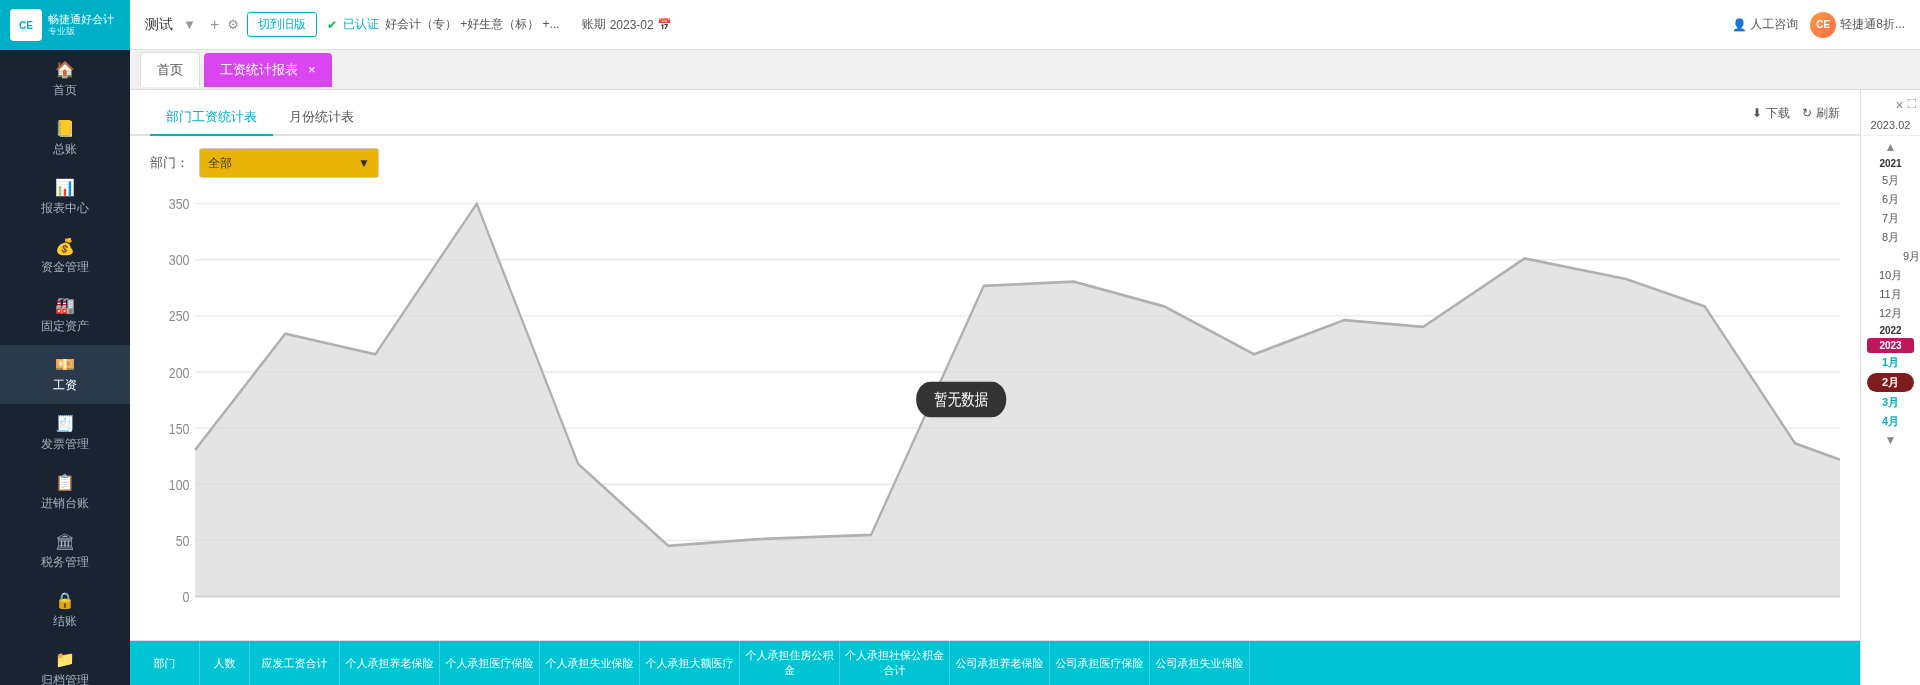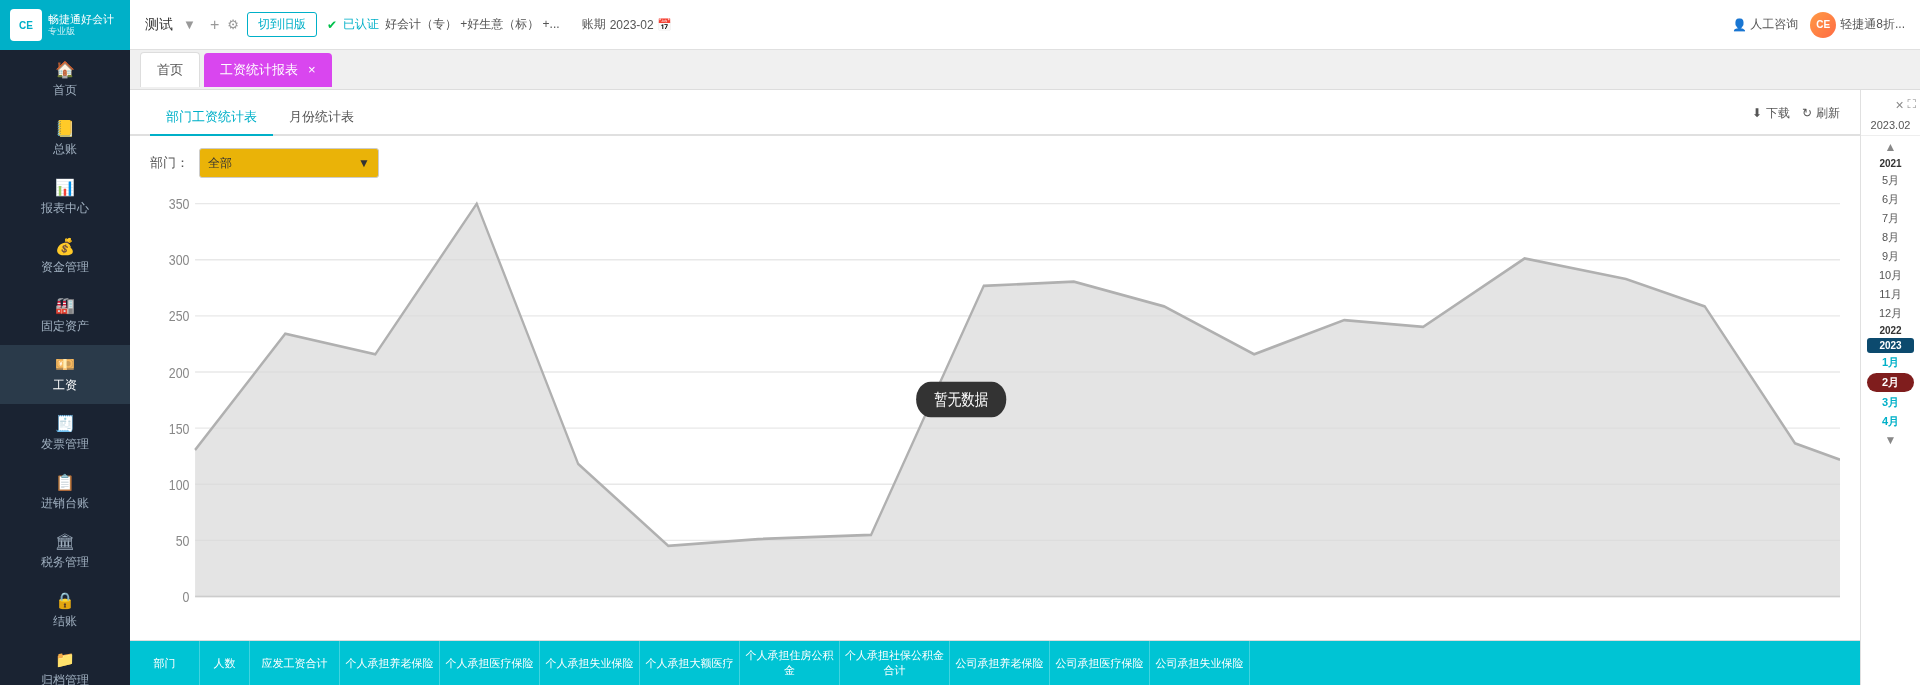--- a/index.html
+++ b/index.html
@@ -440,26 +440,26 @@
       </div>
       <div style="font-size:11px;color:#555;padding:4px 0;text-align:center;width:100%;border-bottom:1px solid #eee;">2023.02</div>
       <div style="display:flex;flex-direction:column;align-items:center;width:100%;padding:2px 0;">
         <span style="font-size:12px;color:#888;cursor:pointer;padding:2px 0;">▲</span>
         <div id="monthList" style="width:100%;display:flex;flex-direction:column;align-items:center;">
             <div style="font-size: 10px; font-weight: bold; color: rgb(51, 51, 51); padding: 2px 0px; text-align: center; width: 100%;">2021</div>
             <div style="font-size: 11px; color: rgb(85, 85, 85); padding: 2px 0px; cursor: pointer; width: 100%; text-align: center;">5月</div>
             <div style="font-size: 11px; color: rgb(85, 85, 85); padding: 2px 0px; cursor: pointer; width: 100%; text-align: center;">6月</div>
             <div style="font-size: 11px; color: rgb(85, 85, 85); padding: 2px 0px; cursor: pointer; width: 100%; text-align: center;">7月</div>
             <div style="font-size: 11px; color: rgb(85, 85, 85); padding: 2px 0px; cursor: pointer; width: 100%; text-align: center;">8月</div>
-            <div style="font-size: 11px; color: rgb(85, 85, 85); padding: 2px 0px; cursor: pointer; width: 100%; text-align: center;">9月</div>
+            <div style="font-size: 11px; color: rgb(85, 85, 85); padding: 2px 0px; cursor: pointer; width: 100%; text-align: right;">9月</div>
             <div style="font-size: 11px; color: rgb(85, 85, 85); padding: 2px 0px; cursor: pointer; width: 100%; text-align: center;">10月</div>
             <div style="font-size: 11px; color: rgb(85, 85, 85); padding: 2px 0px; cursor: pointer; width: 100%; text-align: center;">11月</div>
             <div style="font-size: 11px; color: rgb(85, 85, 85); padding: 2px 0px; cursor: pointer; width: 100%; text-align: center;">12月</div>
             <div style="font-size: 10px; font-weight: bold; color: rgb(51, 51, 51); padding: 2px 0px; text-align: center; width: 100%;">2022</div>
-            <div style="font-size: 10px; font-weight: bold; color: white; background: #0c4a6e; border-radius: 3px; padding: 2px 4px; text-align: center; width: 80%; margin: 0px auto;">2023</div>
+            <div style="font-size: 10px; font-weight: bold; color: white; background: #be185d; border-radius: 3px; padding: 2px 4px; text-align: center; width: 80%; margin: 0px auto;">2023</div>
             <div style="font-size: 11px; color: rgb(0, 176, 200); padding: 2px 0px; cursor: pointer; width: 100%; text-align: center; font-weight: bold;">1月</div>
             <div style="font-size: 11px; color: white; background: #7f1d1d; border-radius: 10px; padding: 2px 0px; cursor: pointer; width: 80%; text-align: center; margin: 1px auto; font-weight: bold;">2月</div>
             <div style="font-size: 11px; color: rgb(0, 176, 200); padding: 2px 0px; cursor: pointer; width: 100%; text-align: center; font-weight: bold;">3月</div>
             <div style="font-size: 11px; color: rgb(0, 176, 200); padding: 2px 0px; cursor: pointer; width: 100%; text-align: center; font-weight: bold;">4月</div>
           </div>
         <span style="font-size:12px;color:#888;cursor:pointer;padding:2px 0;">▼</span>
       </div>
     </div>
   </div>
 </div>

